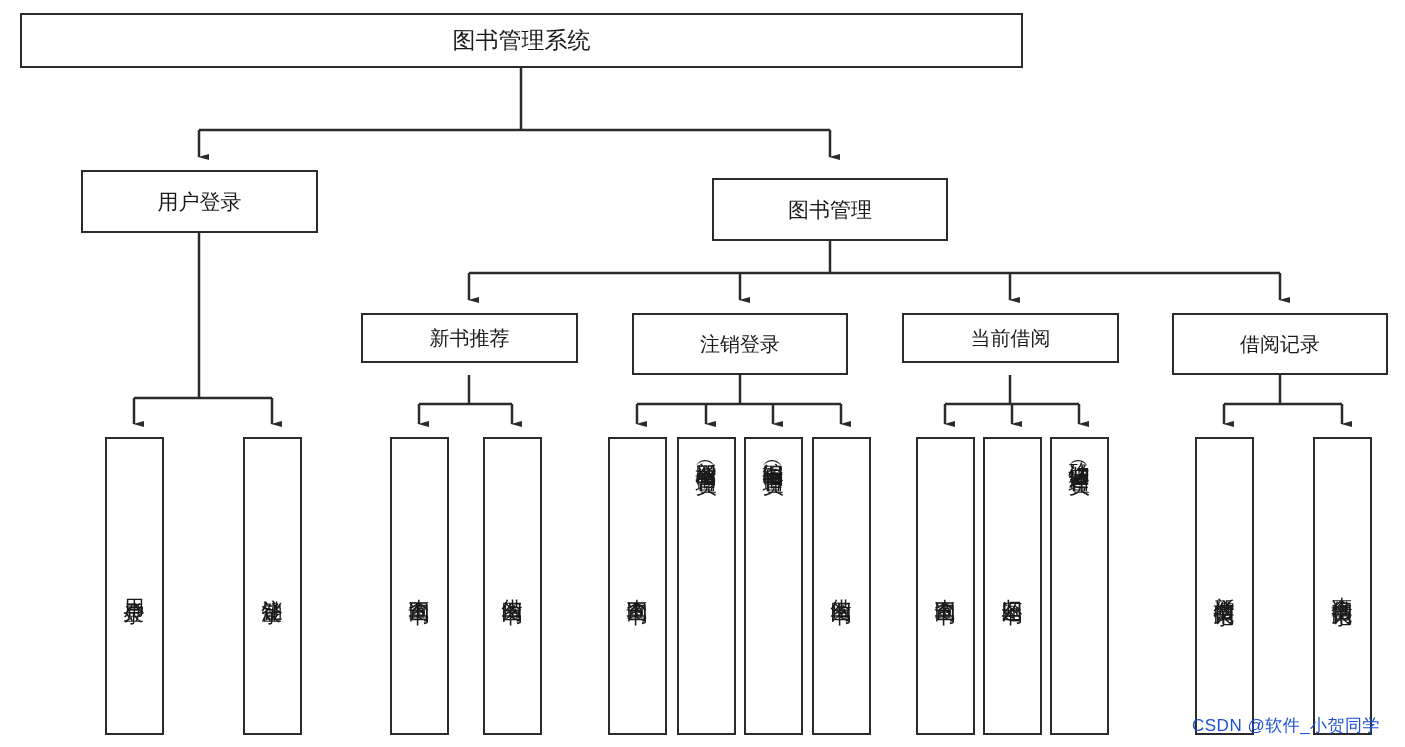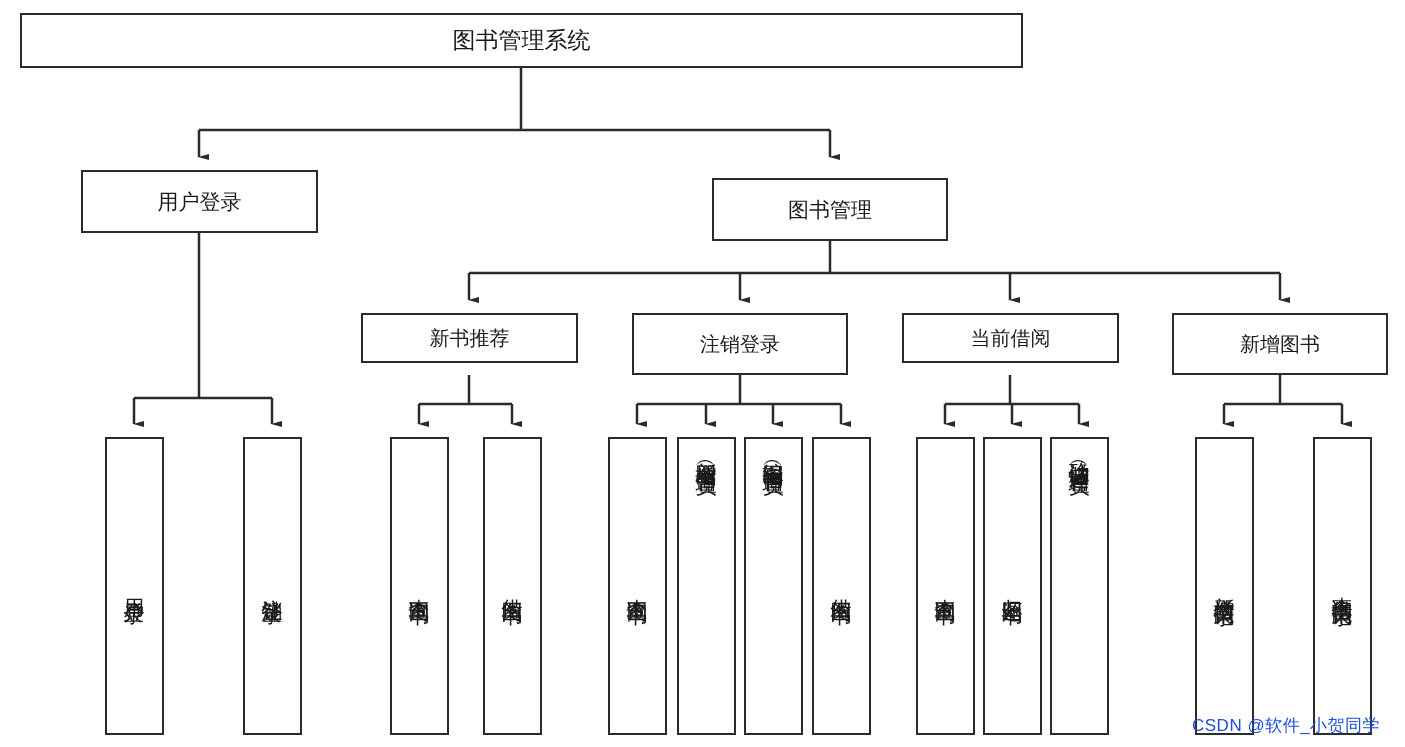--- a/index.html
+++ b/index.html
@@ -140,21 +140,21 @@
   <div class="node level-2" style="left:361px; top:313px; width:217px; height:50px;">
     <span>新书推荐</span>
   </div>
   <div class="node level-2" style="left:632px; top:313px; width:216px; height:62px;">
     <span>注销登录</span>
   </div>
   <div class="node level-2" style="left:902px; top:313px; width:217px; height:50px;">
     <span>当前借阅</span>
   </div>
   <div class="node level-2" style="left:1172px; top:313px; width:216px; height:62px;">
-    <span>新增图书</span>
+    <span>借阅记录</span>
   </div>
 
   <div class="node leaf center-text" style="left:105px; top:437px; width:59px; height:298px;">
     <span class="vlabel">用户登录</span>
   </div>
   <div class="node leaf center-text" style="left:243px; top:437px; width:59px; height:298px;">
     <span class="vlabel">注销登录</span>
   </div>
 
   <div class="node leaf center-text" style="left:390px; top:437px; width:59px; height:298px;">

